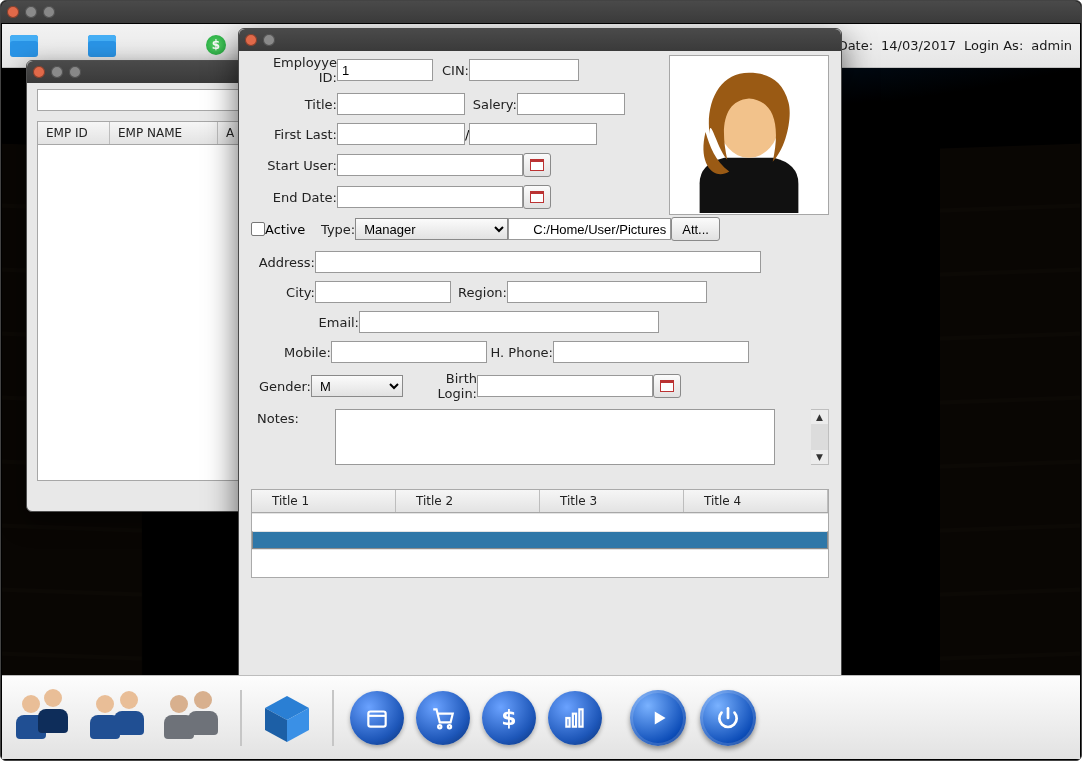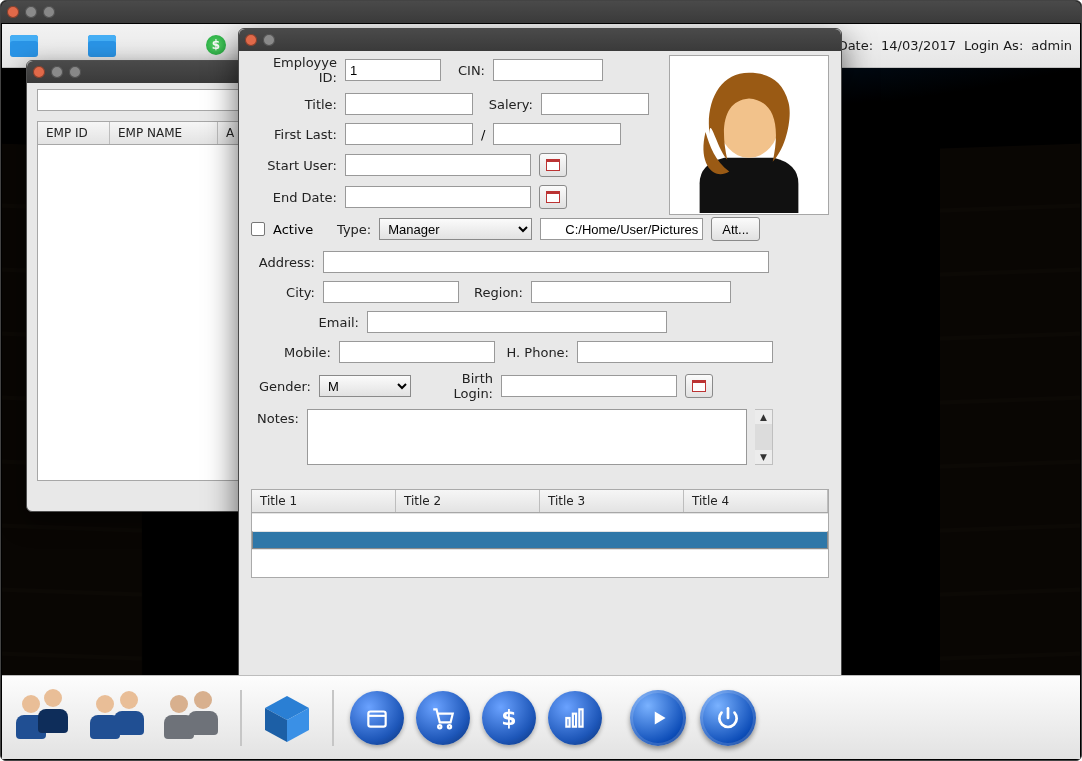--- a/index.html
+++ b/index.html
@@ -66,40 +66,40 @@
   .table{ margin-top:10px; height:360px; border:1px solid #a7a7a7; background:#fff; }
   .thead{ display:flex; background:linear-gradient(#f6f6f6,#e3e3e3); border-bottom:1px solid #a7a7a7; }
   .th{ padding:4px 8px; border-right:1px solid #bdbdbd; font-size:12px; color:#222; }
 
   
   .dialog{ position:absolute; left:236px; top:4px; width:604px; height:736px;
     background:#e8e8e8; border:1px solid #4a4a4a; border-radius:6px; box-shadow:0 12px 32px rgba(0,0,0,.6); }
   .dialog .titlebar{ border-radius:6px 6px 0 0; }
   .dlg-body{ position:absolute; top:26px; left:12px; right:12px; bottom:12px; }
 
-  .row{ display:flex; align-items:center; gap:8px; margin-bottom:8px; }
+  .row{ display:flex; align-items:center; margin-bottom:8px; }
   .lbl{ text-align:right; font-size:13px; color:#222; }
   .inp{ height:22px; border:1px solid #999; background:#fff; padding:0 4px; font-size:13px; }
   .sel{ height:22px; border:1px solid #8a8a8a; background:linear-gradient(#fbfbfb,#e2e2e2); padding:0 4px; font-size:13px; }
   .btn{ height:24px; border:1px solid #8a8a8a; background:linear-gradient(#fbfbfb,#e1e1e1); border-radius:3px; padding:0 10px; font-size:13px; cursor:pointer; }
   .date-btn{ width:28px; padding:0; display:flex; align-items:center; justify-content:center; }
   .chk{ width:14px; height:14px; border:1px solid #777; background:#fff; border-radius:2px; }
 
   .avatar{ position:absolute; right:0; top:0; width:160px; height:160px; background:#fff; border:1px solid #a7a7a7;
     display:flex; align-items:flex-end; justify-content:center; overflow:hidden; }
 
   .notes{ width:440px; height:56px; border:1px solid #999; background:#fff; resize:none; font-size:13px; padding:4px; }
-  .notes-wrap{ display:flex; align-items:flex-start; gap:8px; }
+  .notes-wrap{ display:flex; align-items:flex-start; gap:8px;justify-content:space-between; }
   .scroll-gutter{ width:18px; height:56px; background:#ececec; border:1px solid #bfbfbf; border-left:none; display:flex; flex-direction:column; }
   .scroll-gutter .sbtn{ height:14px; display:flex; align-items:center; justify-content:center; font-size:9px; color:#333; }
   .scroll-gutter .track{ flex:1; background:#dcdcdc; }
 
   .mini-table{ margin-top:24px; border:1px solid #aaa; background:#fff; }
   .mini-table .thead{ display:flex; }
-  .mini-table .th{ flex:1; }
+  .mini-table .th{ flex:1;margin-left:12px; }
   .mini-row{ height:18px; border-top:1px solid #e3e3e3; }
   .mini-row.sel{ background:#2f77a8; }
 
   .dlg-footer{ position:absolute; left:0; right:0; bottom:0; display:flex; justify-content:center; gap:48px; }
   .btn-lg{ height:30px; padding:0 20px 0 8px; display:flex; align-items:center; gap:8px; border:1px solid #8a8a8a; background:linear-gradient(#fbfbfb,#e1e1e1); border-radius:4px; font-size:14px; cursor:pointer; }
   .ic-circ{ width:20px; height:20px; border-radius:50%; display:flex; align-items:center; justify-content:center; color:#fff; font-weight:bold; font-size:13px; }
   .ic-cancel{ background:radial-gradient(#ff6b5a,#c81e0c); }
   .ic-add   { background:radial-gradient(#92e27a,#2ea51e); }
 
   

